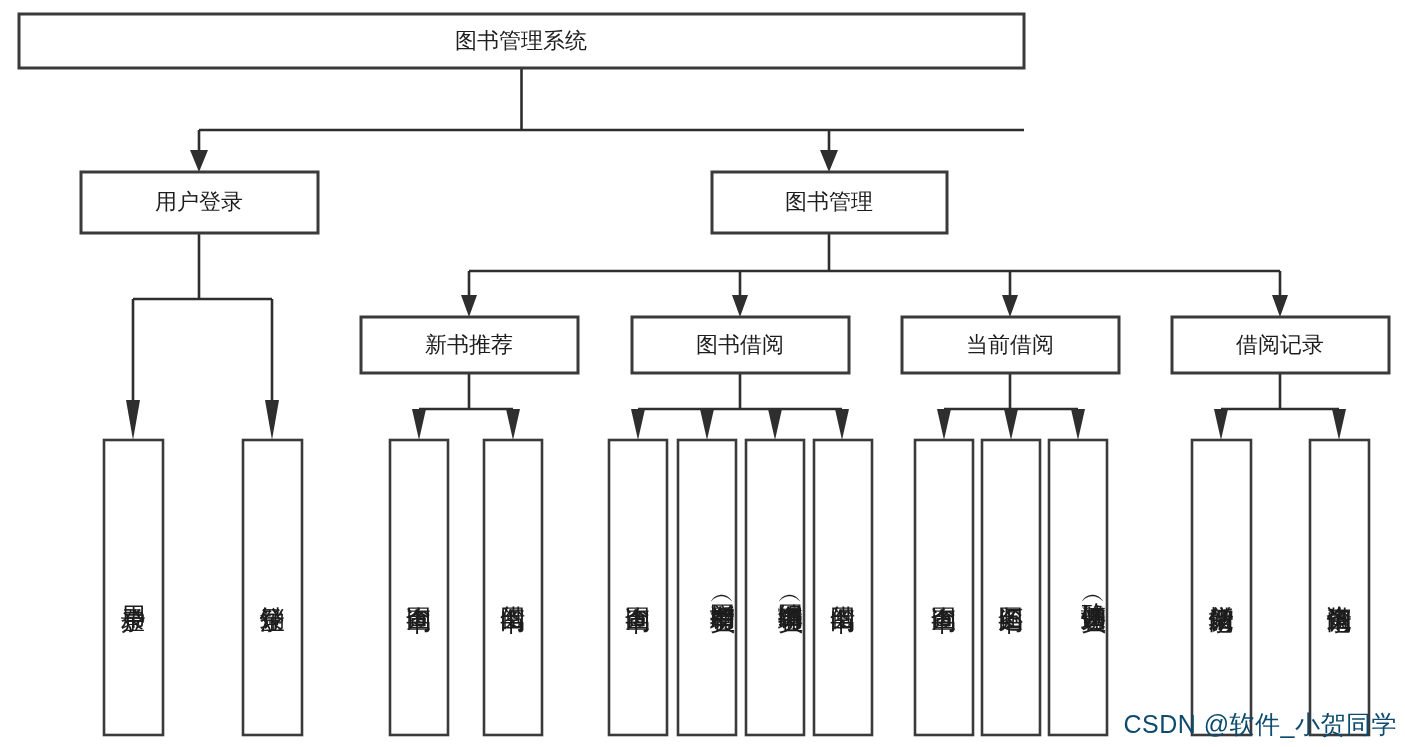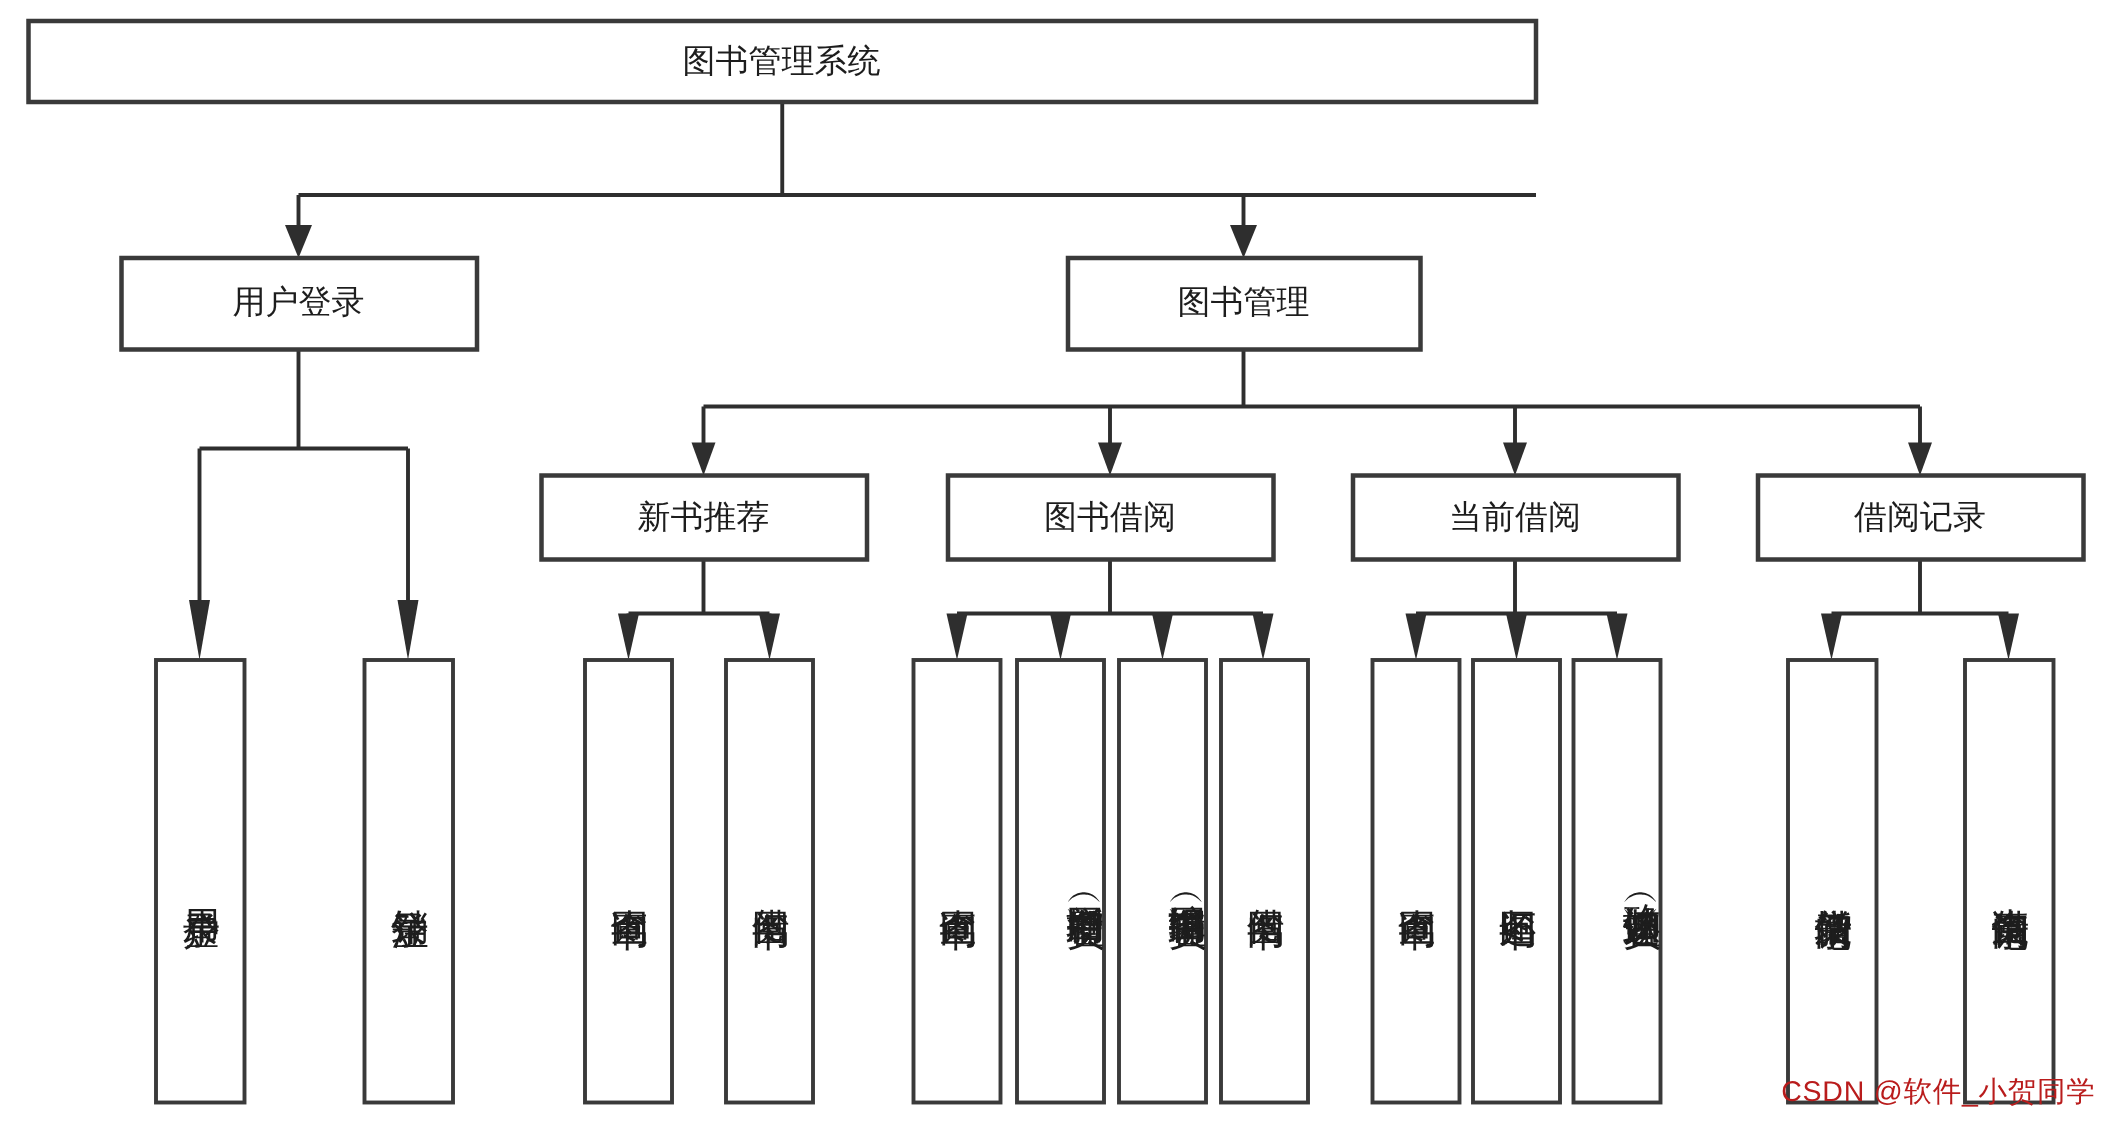--- a/index.html
+++ b/index.html
@@ -68,22 +68,22 @@
     letter-spacing: 1px;
     white-space: nowrap;
     pointer-events: auto;
     user-select: none;
   }
   .watermark {
     position: absolute;
     right: 8px;
     bottom: 6px;
     font-family: "Liberation Sans", "DejaVu Sans", sans-serif;
-    font-size: 19px;
-    color: #b91c1c;
+    font-size: 25px;
+    color: #0c4a6e;
     letter-spacing: 0.5px;
     white-space: nowrap;
   }
 </style>
 </head>
 <body>
 
 <div id="diagram-root">
 
   <svg class="diagram-canvas" viewBox="0 0 1405 747" xmlns="http://www.w3.org/2000/svg">

